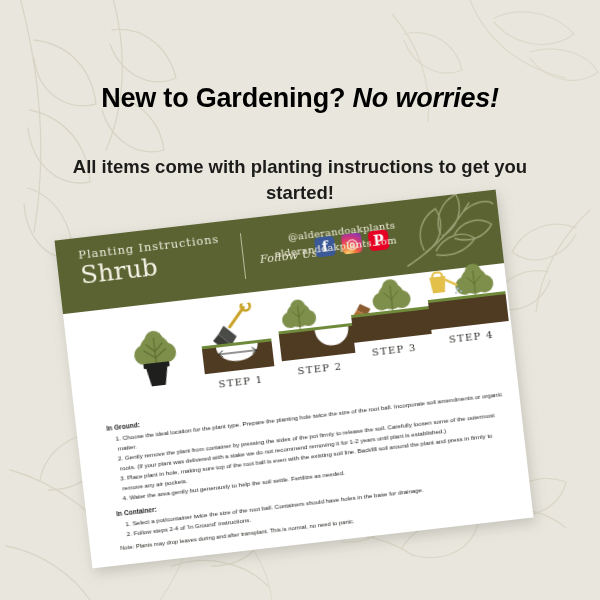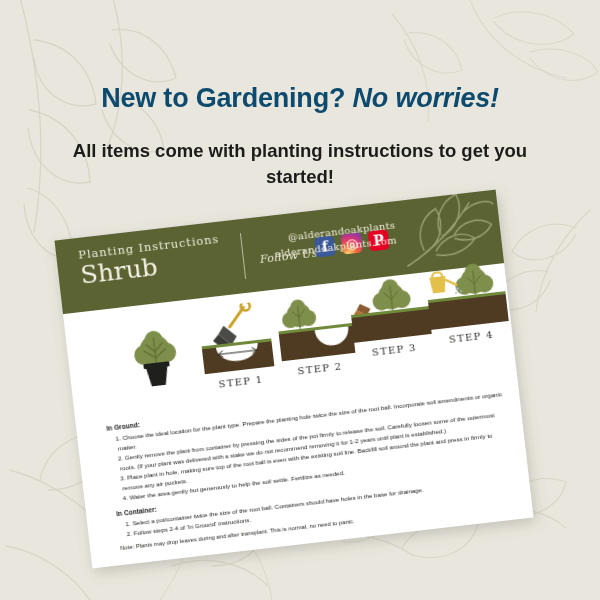--- a/index.html
+++ b/index.html
@@ -31,31 +31,31 @@
     top: 82px;
     left: 0;
     width: 600px;
     text-align: center;
     z-index: 5;
   }
 
   .headline-main {
     font-size: 27px;
     font-weight: bold;
-    color: #0c4a6e;
+    color: #000000;
     letter-spacing: -0.2px;
     line-height: 1.2;
   }
 
   .headline-main em {
     font-style: italic;
   }
 
   .headline-sub {
-    margin-top: 24px;
+    margin-top: 40px;
     font-size: 18.5px;
     font-weight: bold;
     color: #1c1c1a;
     line-height: 1.38;
     padding: 0 62px;
   }
 
   
   .card-wrap {
     position: absolute;

